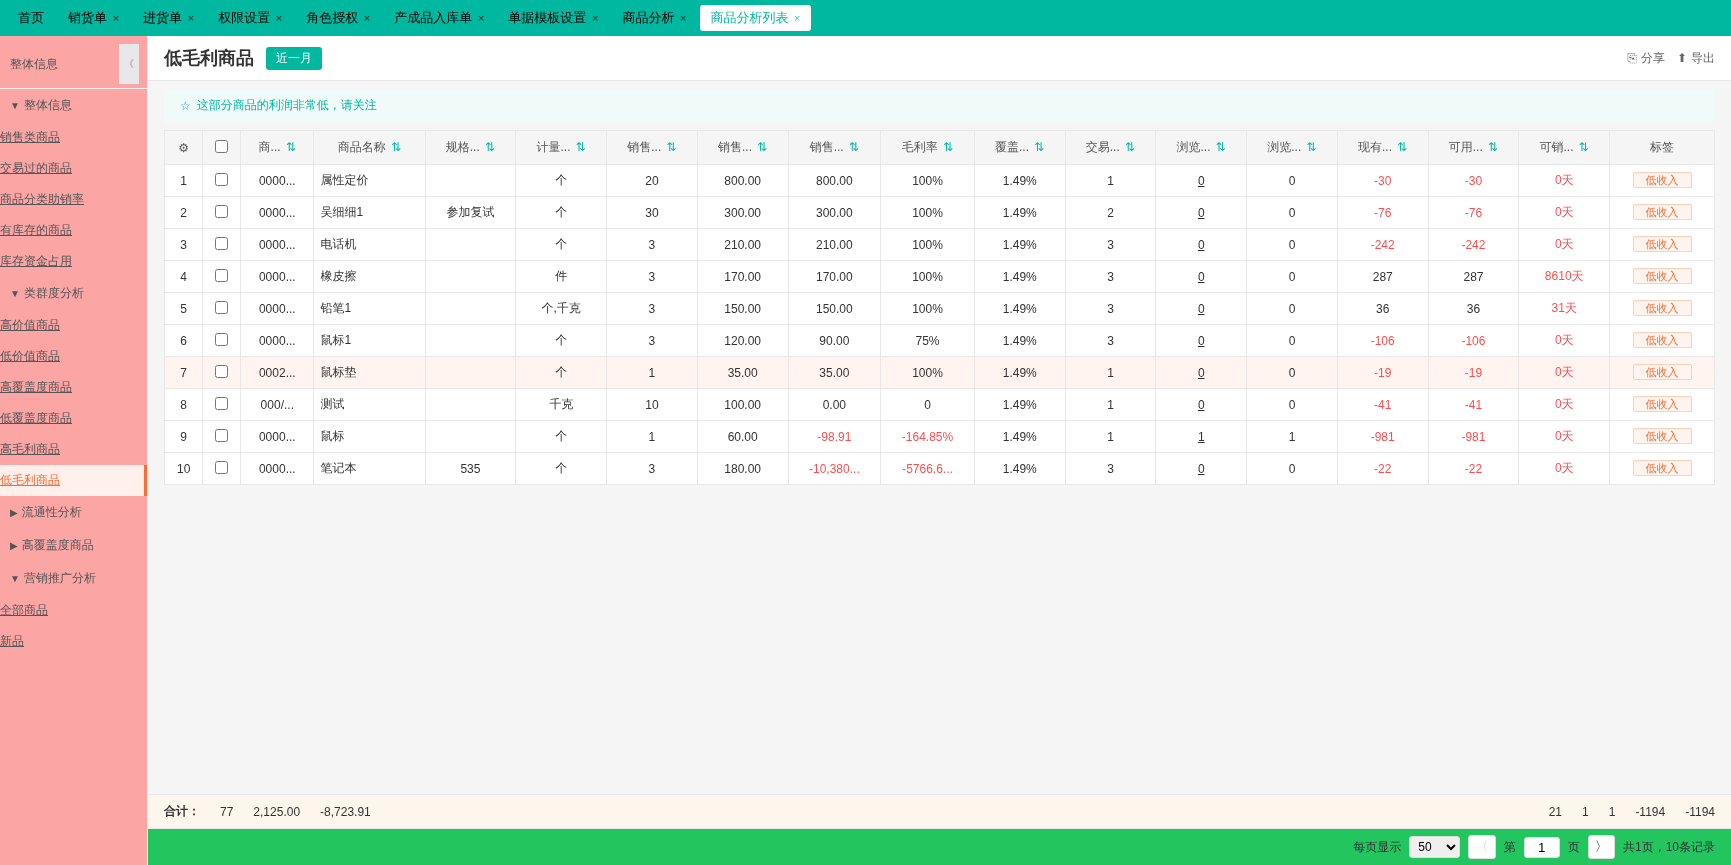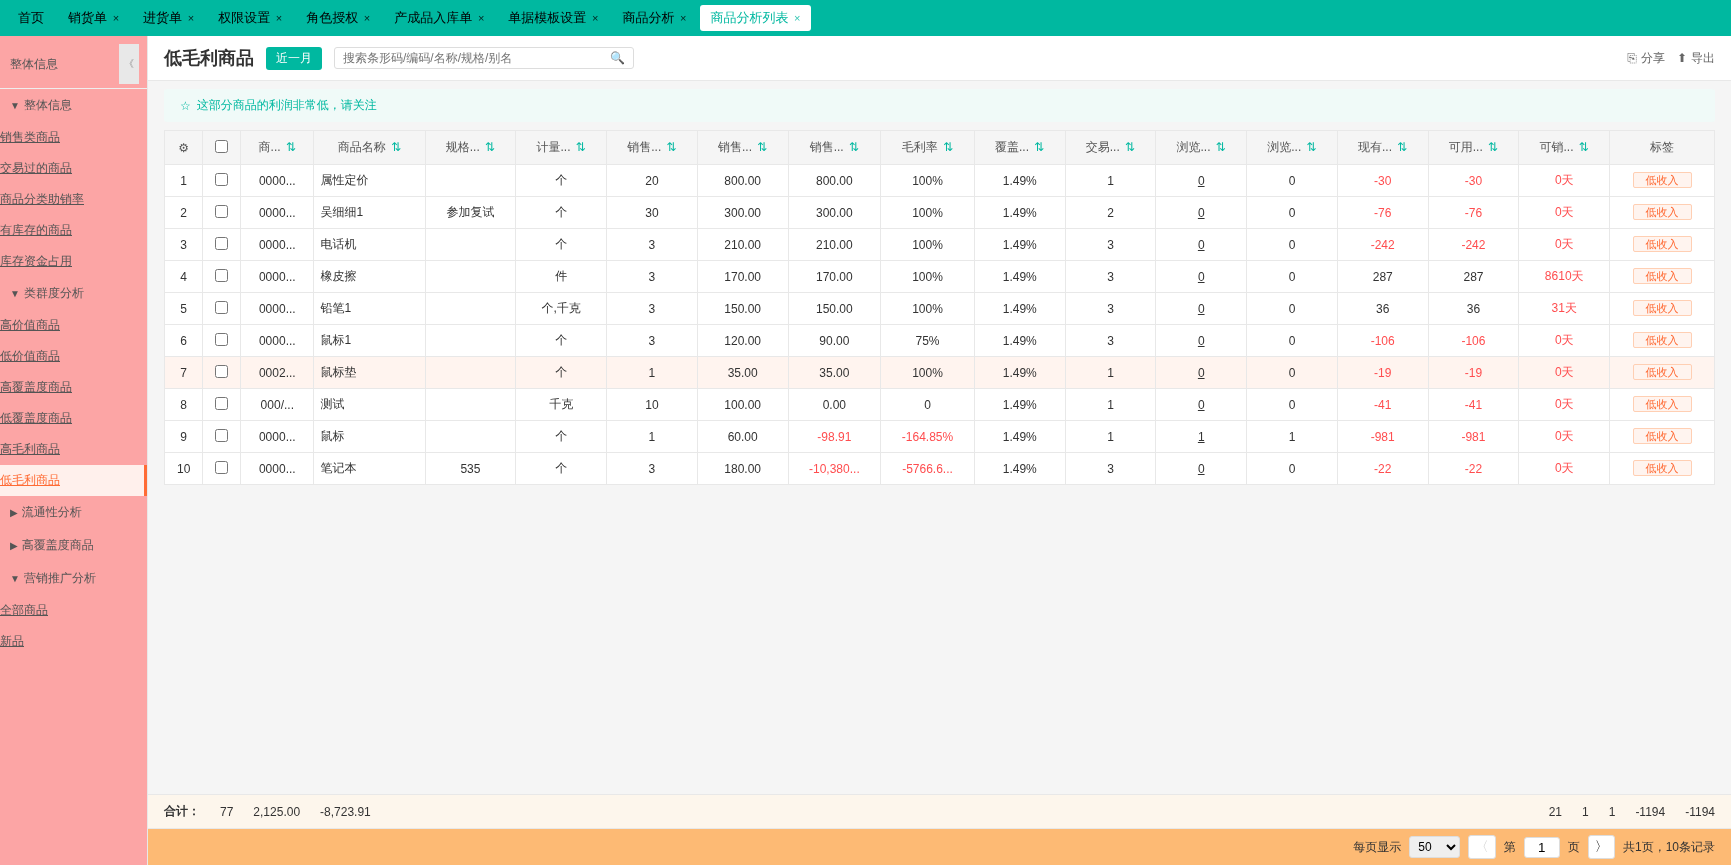--- a/index.html
+++ b/index.html
@@ -202,21 +202,21 @@
       padding: 8px 16px;
       display: flex;
       align-items: center;
       font-size: 12px;
       color: #333;
     }
     .footer-total .label { font-weight: bold; margin-right: 20px; }
 
     
     .pagination {
-      background: #fdba74;
+      background: #22c55e;
       border-top: 1px solid #e8e8e8;
       padding: 6px 16px;
       display: flex;
       align-items: center;
       justify-content: flex-end;
       gap: 8px;
       font-size: 12px;
     }
     .pagination select {
       border: 1px solid #ddd;
@@ -338,24 +338,20 @@
     </div>
     <div class="sidebar-item">全部商品</div>
     <div class="sidebar-item">新品</div>
   </div>
 
   <div class="content">
 
     <div class="page-header">
       <span class="page-title">低毛利商品</span>
       <button class="filter-btn">近一月</button>
-      <div class="search-box">
-        <input type="text" placeholder="搜索条形码/编码/名称/规格/别名" style="">
-        <span style="color:#ccc; cursor:pointer;">🔍</span>
-      </div>
       <div class="header-actions">
         <div class="header-action-btn">
           <span>⎘</span>
           <span>分享</span>
         </div>
         <div class="header-action-btn">
           <span>⬆</span>
           <span>导出</span>
         </div>
       </div>

